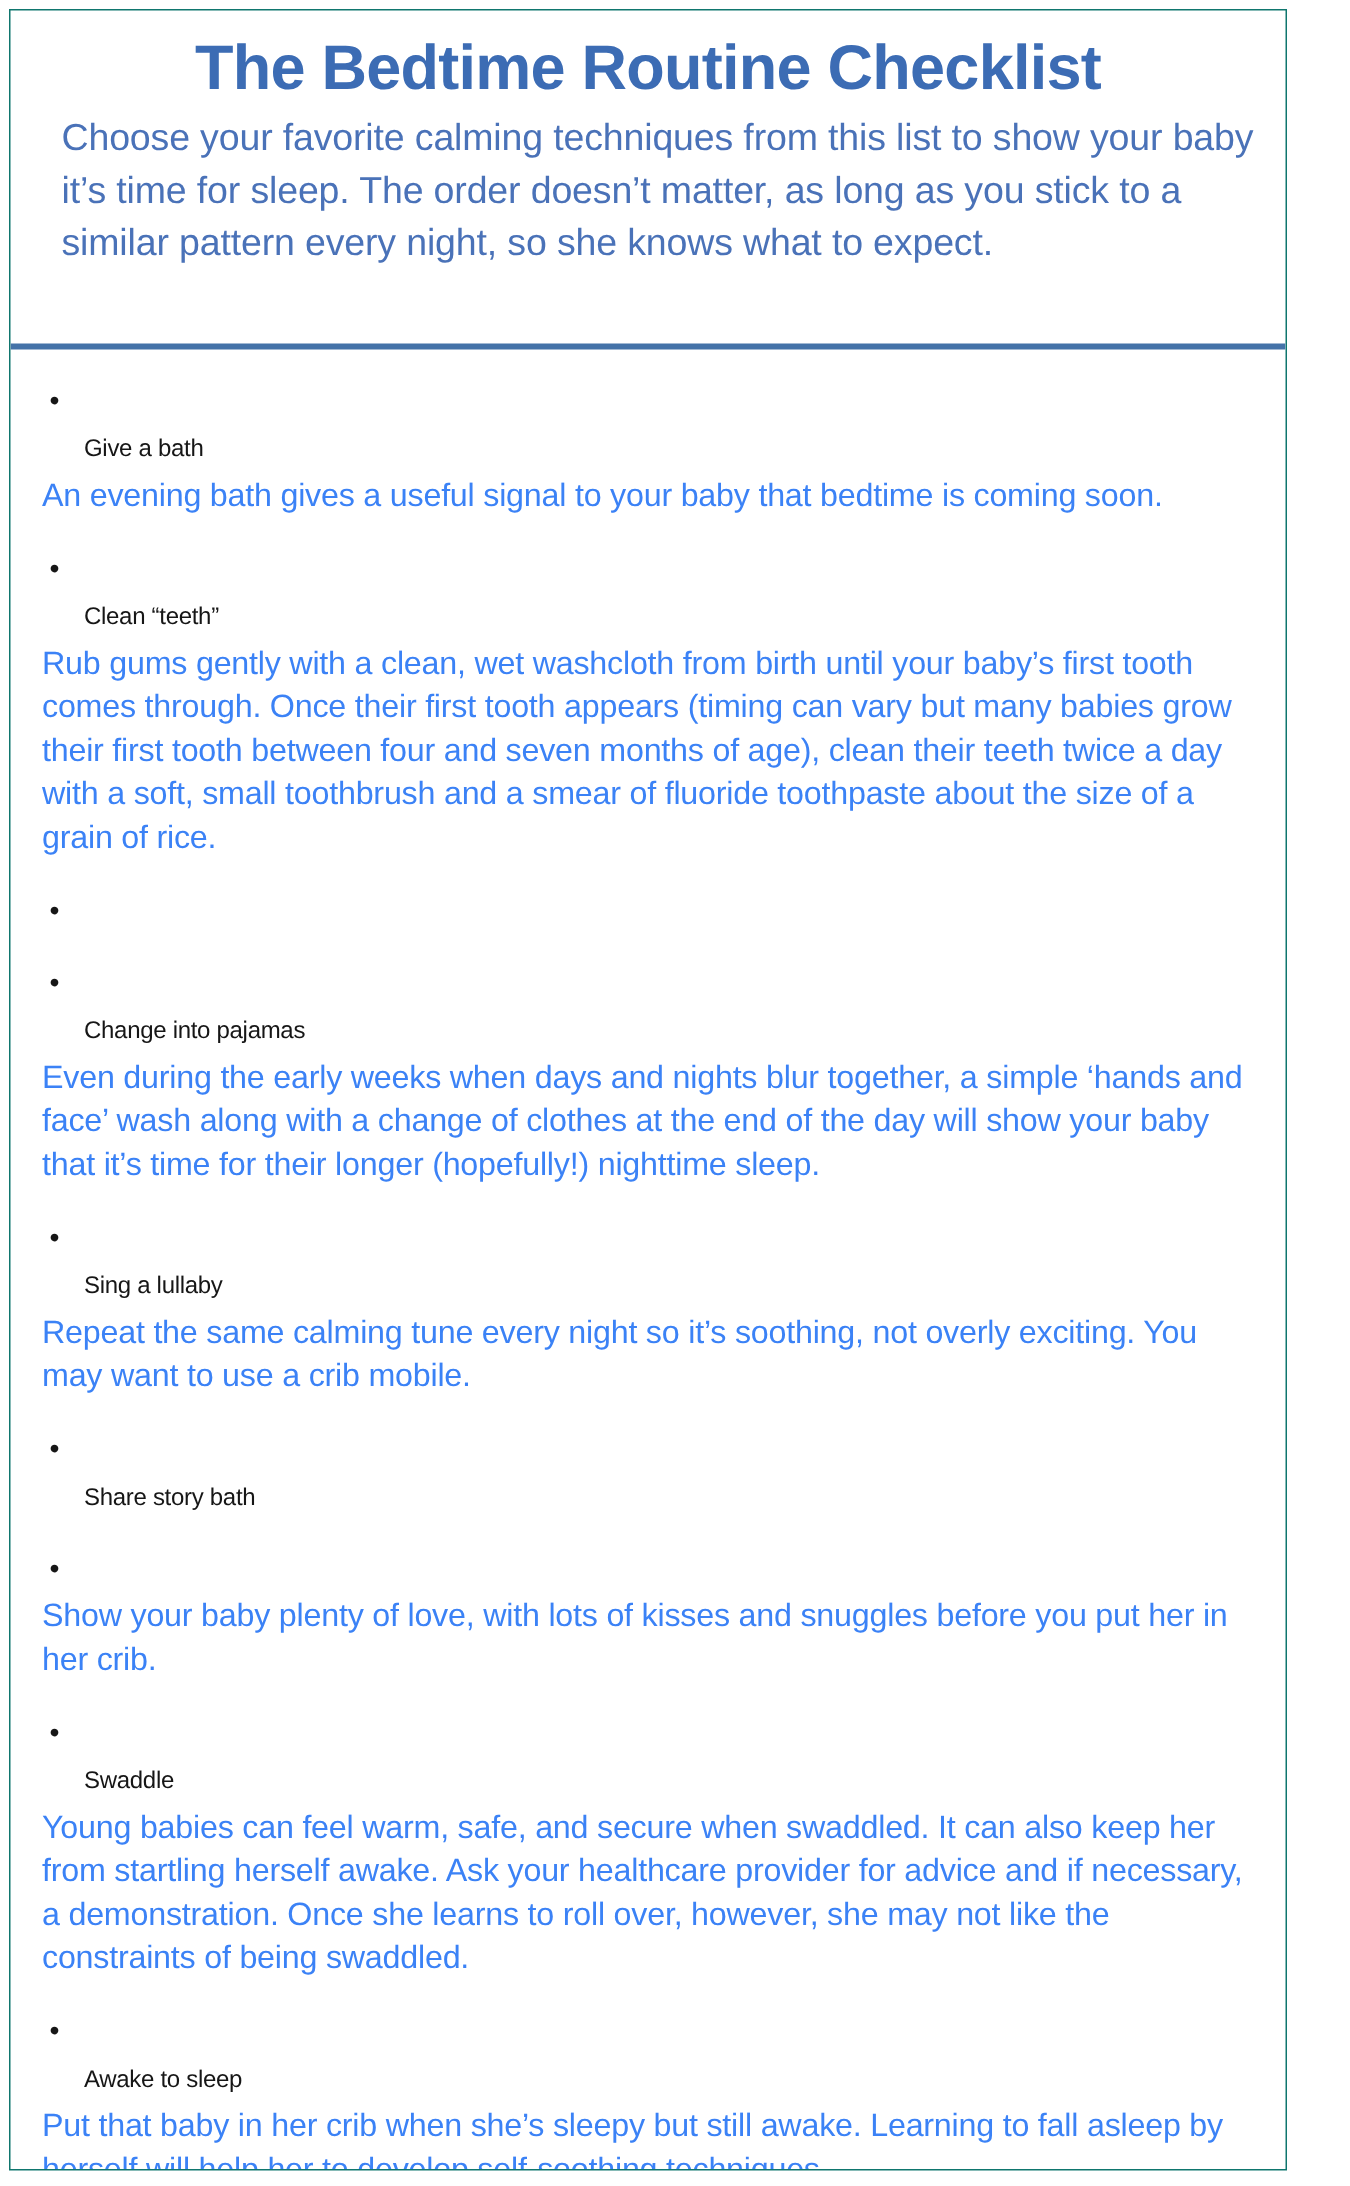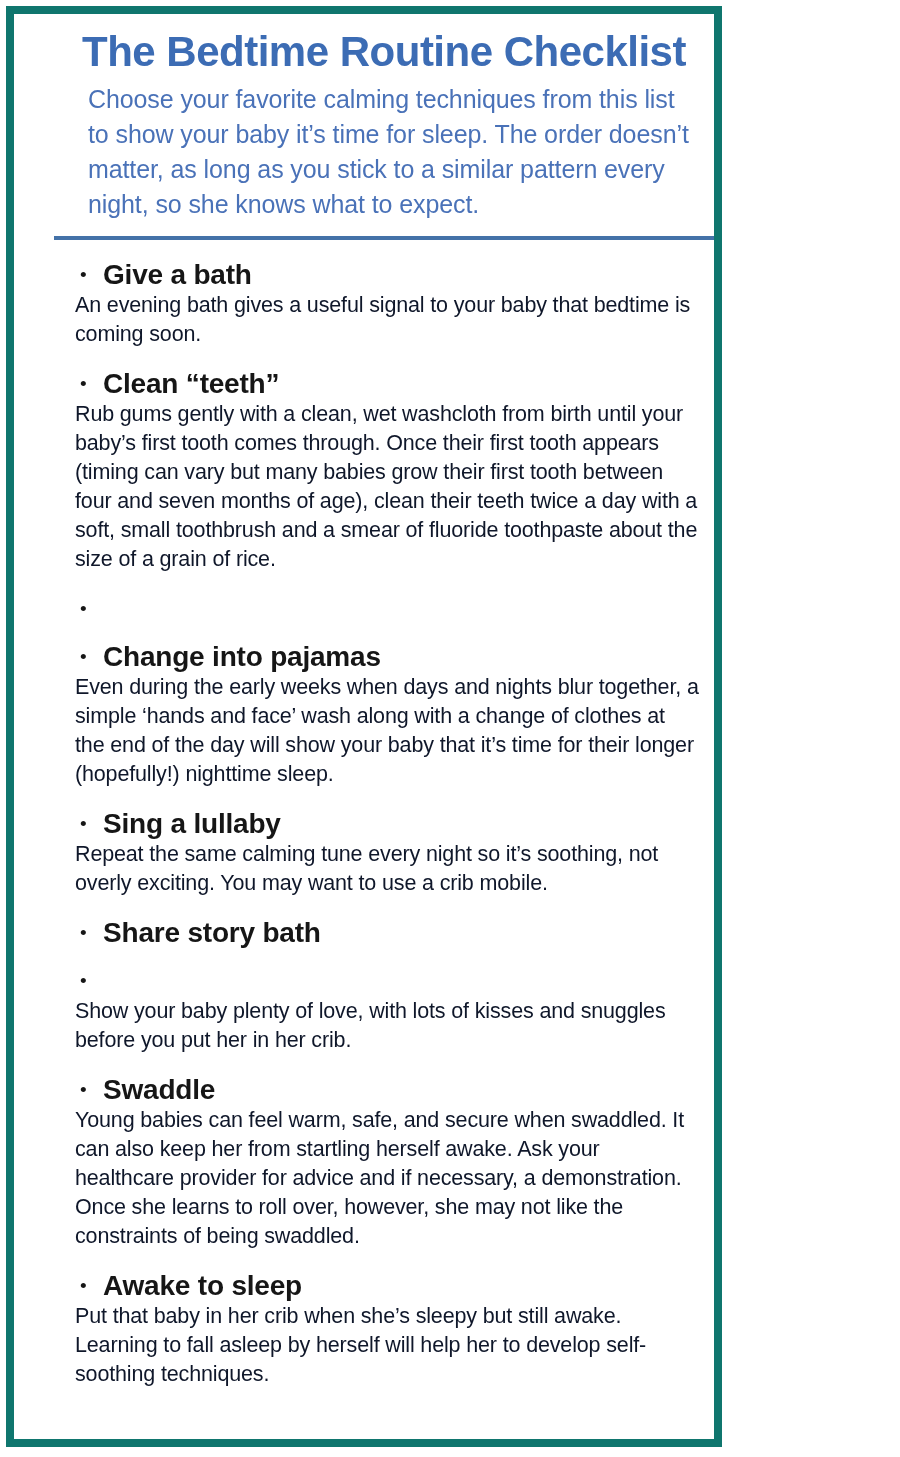--- a/index.html
+++ b/index.html
@@ -11,27 +11,26 @@
     width: 900px;
     height: 1457px;
     font-family: "Liberation Sans", sans-serif;
     -webkit-font-smoothing: antialiased;
   }
 
   .page {
     position: absolute;
     left: 6px;
     top: 6px;
-    width: 716px;
+    width: 852px;
     height: 1441px;
-    border: 8px solid #0f766e;
+    border: 1px solid #0f766e;
     box-sizing: border-box;
     background: #ffffff;
     overflow: hidden;
-    padding-left: 40px;
   }
 
   
   .header {
     padding: 16px 18px 10px 18px;
     border-bottom: 4px solid #4472a8;
     box-sizing: border-box;
     height: 226px;
   }
 
@@ -76,32 +75,33 @@
     width: 28px;
     flex: 0 0 28px;
     color: #161616;
     font-size: 19px;
     line-height: 26px;
     text-align: left;
     padding-left: 5px;
     box-sizing: border-box;
   }
   .entry-title {
-    font-size: 28px;
-    font-weight: bold;
+    font-size: 16px;
+    font-weight: normal;
     color: #161616;
     line-height: 26px;
     letter-spacing: -0.2px;
+    margin-top: 32px;
   }
 
   .entry-text {
     margin: 0;
     font-size: 21.5px;
     line-height: 29px;
-    color: #0f172a;
+    color: #3b82f6;
     letter-spacing: -0.15px;
     max-width: 846px;
   }
 </style>
 </head>
 <body>
 
 <div class="page">
 
   <div class="header">

